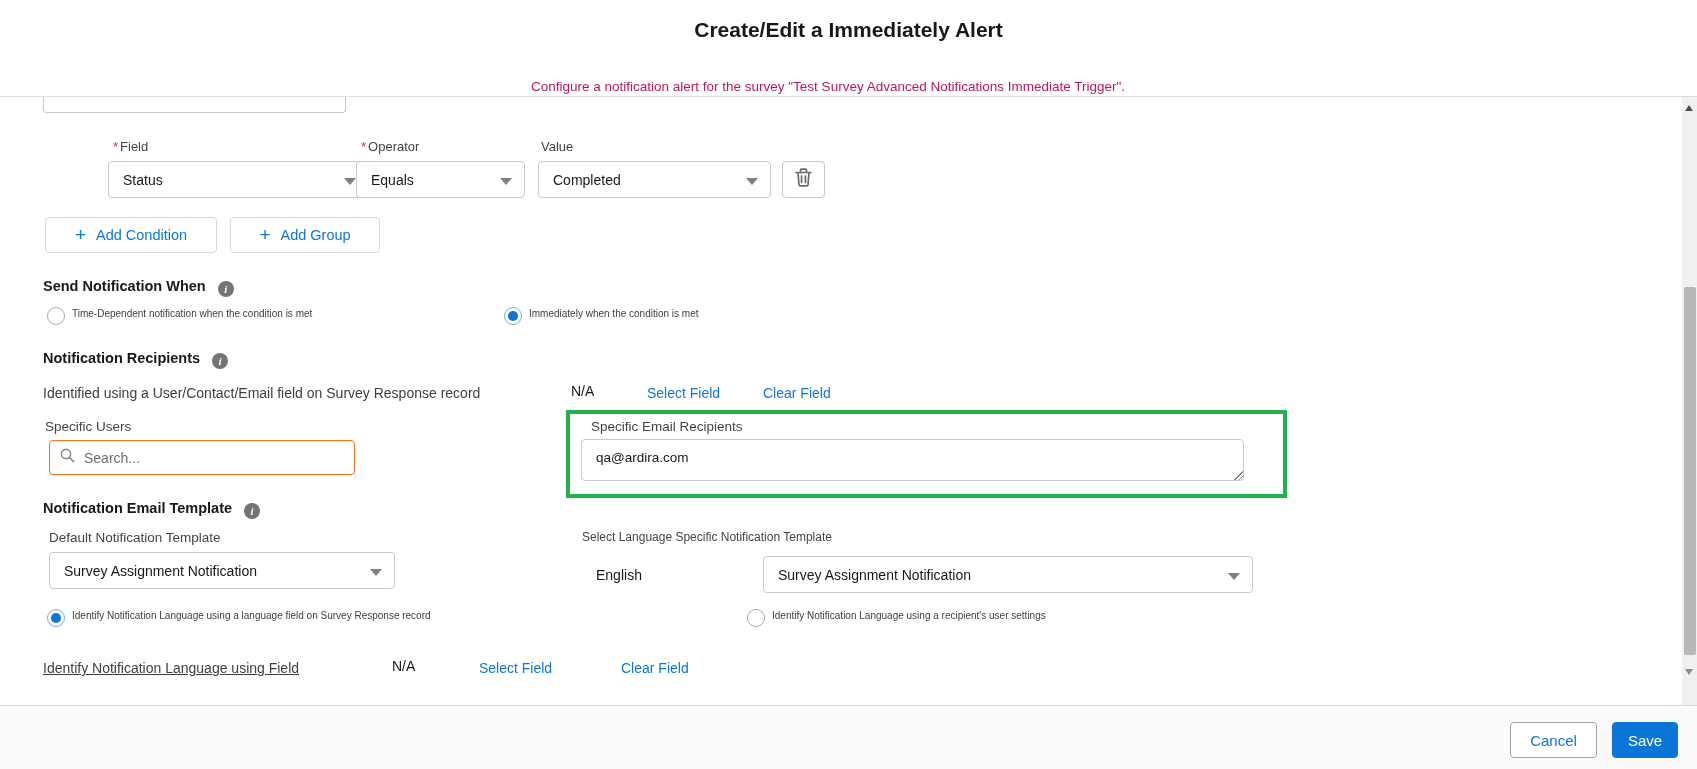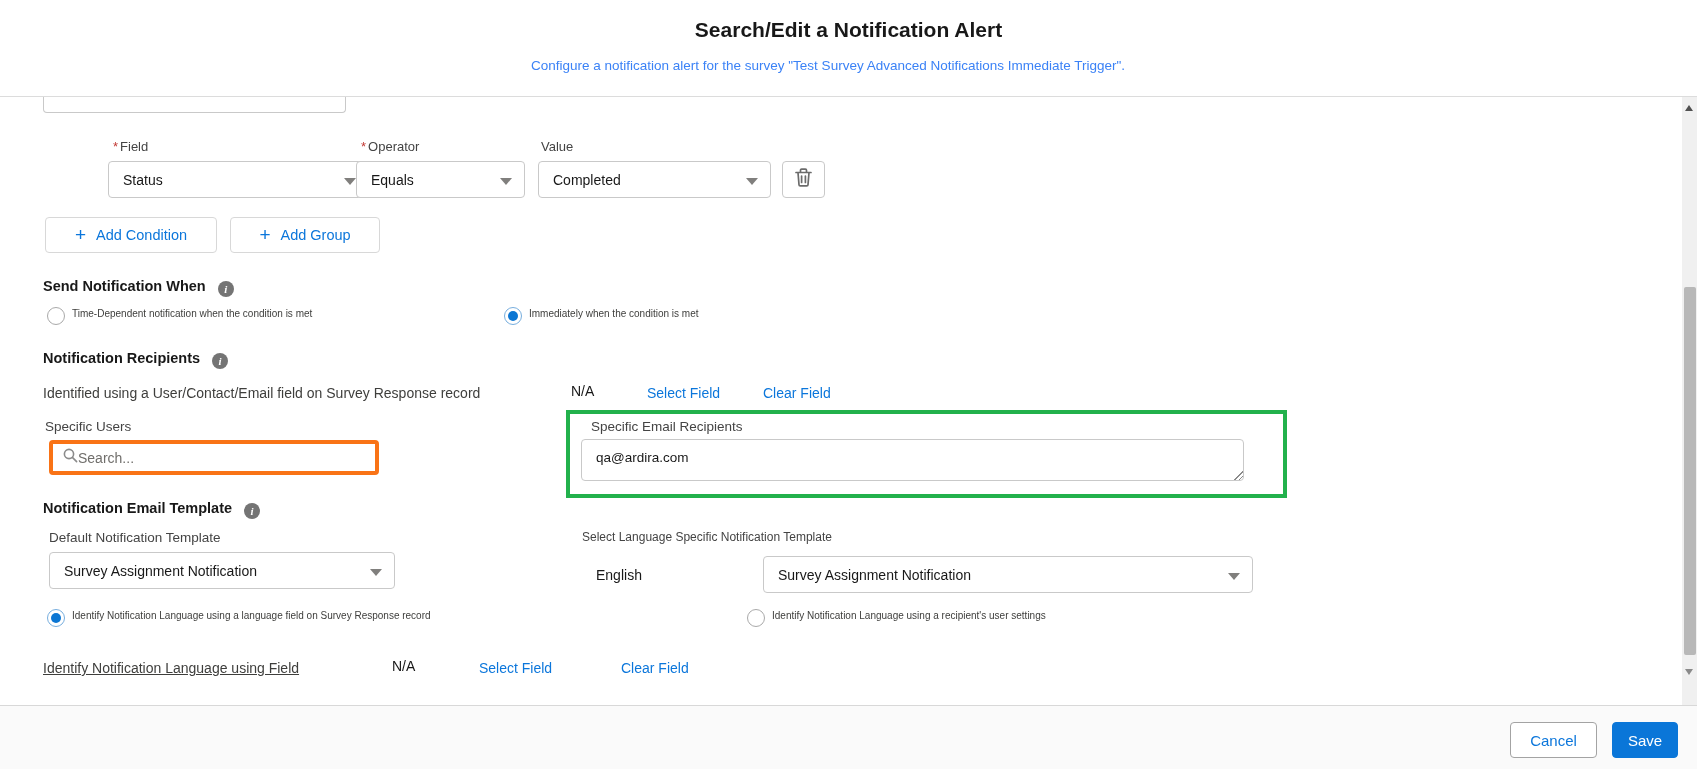--- a/index.html
+++ b/index.html
@@ -6,22 +6,22 @@
   html,body { background:#fff; }
   .canvas {
     position:relative; width:1697px; height:769px; overflow:hidden;
     background:#fff; font-family:"Liberation Sans", sans-serif; color:#3e3e3c;
   }
   .abs { position:absolute; }
 
   
   .title { top:18px; left:0; width:1697px; text-align:center;
     font-size:21px; font-weight:600; color:#181818; }
-  .subtitle { top:58px; left:0; width:1656px; text-align:center;
-    font-size:13.5px; color:#3b82f6; }
+  .subtitle { top:79px; left:0; width:1656px; text-align:center;
+    font-size:13.5px; color:#be185d; }
   .top-divider { top:96px; left:0; width:1697px; height:1px; background:#dcdcdc; }
 
   
   .partial-input { left:43px; top:97px; width:303px; height:16px;
     border:1px solid #c9c9c9; border-top:none; border-radius:0 0 4px 4px; background:#fff; }
 
   .lbl { font-size:13px; color:#444; }
   .req { color:#c23934; margin-right:2px; }
 
   
@@ -62,23 +62,23 @@
   
   .radio { width:18px; height:18px; border-radius:50%; background:#fff; border:1px solid #a9a9a9; }
   .radio.on { border:1px solid #77aede; display:flex; align-items:center; justify-content:center; }
   .radio.on::after { content:""; width:10px; height:10px; border-radius:50%; background:#0b76d3; }
   .radio-lbl { font-size:10px; color:#3e3e3c; }
 
   .link { font-size:14px; color:#0b76db; cursor:pointer; }
   .plain-val { font-size:14px; color:#181818; }
 
   
-  .search-box { left:49px; top:440px; width:330px; height:35px;
-    border:4px solid #f97316; border-radius:4px; background:#fff;
-    display:flex; align-items:center; padding:0 10px; }
+  .search-box { left:49px; top:440px; width:306px; height:35px;
+    border:1px solid #f97316; border-radius:4px; background:#fff;
+    display:flex; align-items:center; padding:0 10px; gap:9px; }
   .search-box input { border:none; outline:none; flex:1; font-size:14px;
     font-family:"Liberation Sans",sans-serif; color:#181818; background:transparent; }
   .search-box input::placeholder { color:#706e6b; }
 
   
   .green-box { left:566px; top:410px; width:721px; height:88px;
     border:4px solid #22b14c; background:#fff; }
   .email-lbl { left:591px; top:419px; }
   .email-area { left:581px; top:439px; width:663px; height:42px;
     border:1px solid #c9c9c9; border-radius:4px; padding:10px 14px;
@@ -113,21 +113,21 @@
   .btn-save { left:1612px; top:722px; width:66px; height:36px;
     background:#0a76d8; border:1px solid #0a76d8; border-radius:4px;
     color:#fff; font-size:15px; display:flex; align-items:center; justify-content:center;
     cursor:pointer; }
 </style>
 </head>
 <body>
 
 <div class="canvas">
 
-  <div class="abs title">Search/Edit a Notification Alert</div>
+  <div class="abs title">Create/Edit a Immediately Alert</div>
   <div class="abs subtitle">Configure a notification alert for the survey "Test Survey Advanced Notifications Immediate Trigger".</div>
   <div class="abs top-divider"></div>
 
   <div class="abs partial-input"></div>
 
   <div class="abs lbl lbl-field"><span class="req">*</span><span>Field</span></div>
   <div class="abs lbl lbl-oper"><span class="req">*</span><span>Operator</span></div>
   <div class="abs lbl lbl-value">Value</div>
 
   <div class="abs select sel-field">

